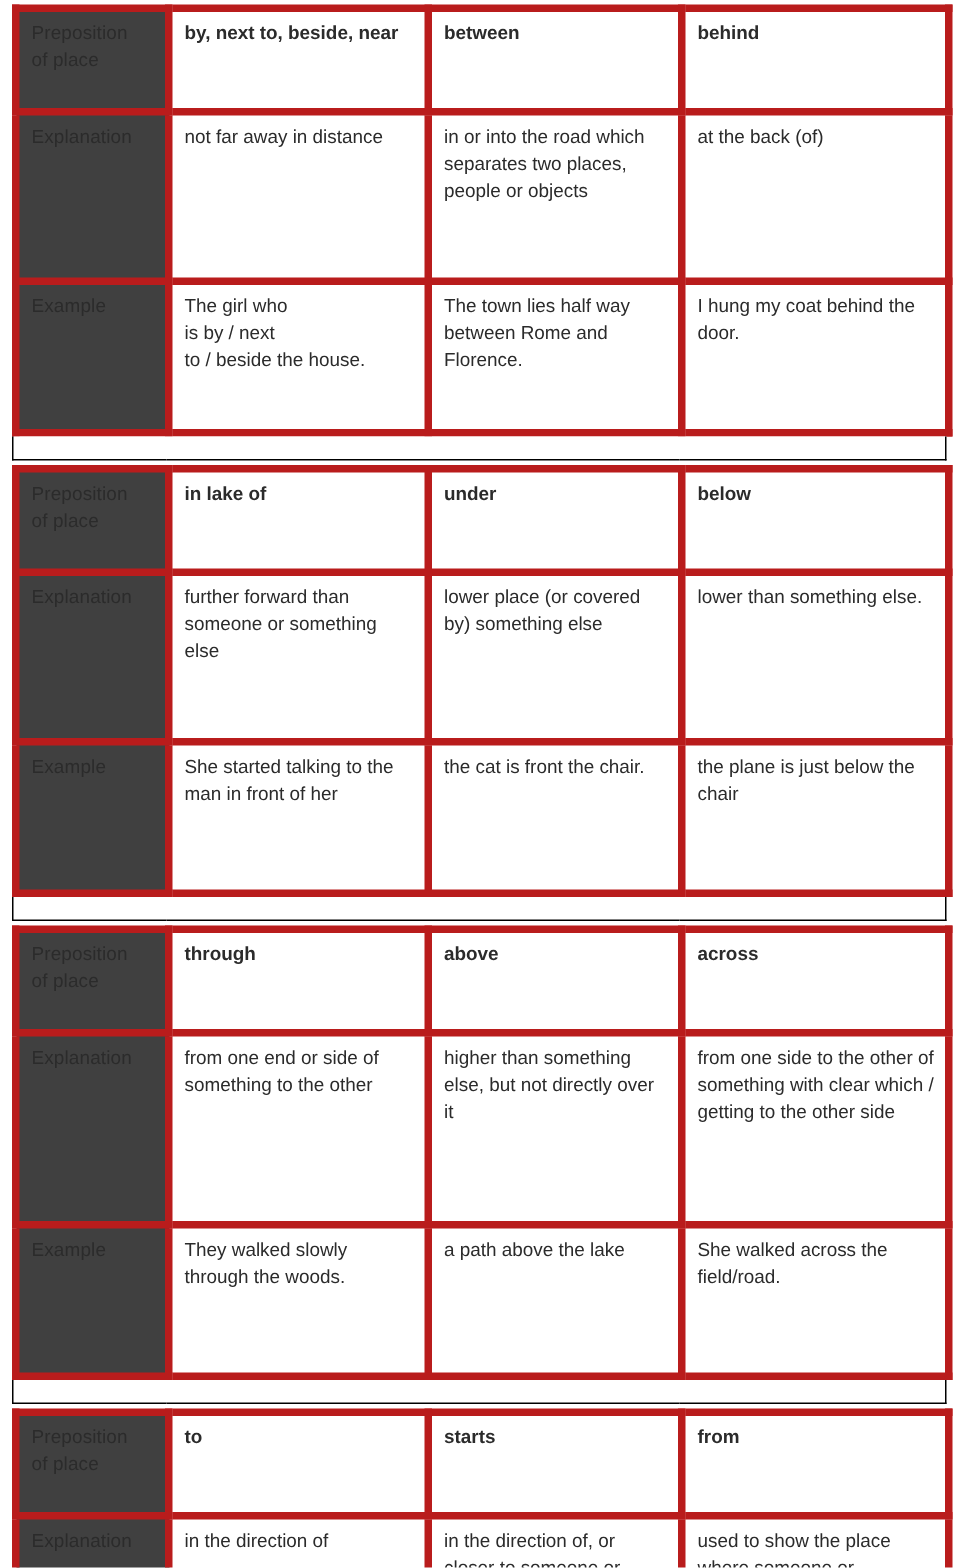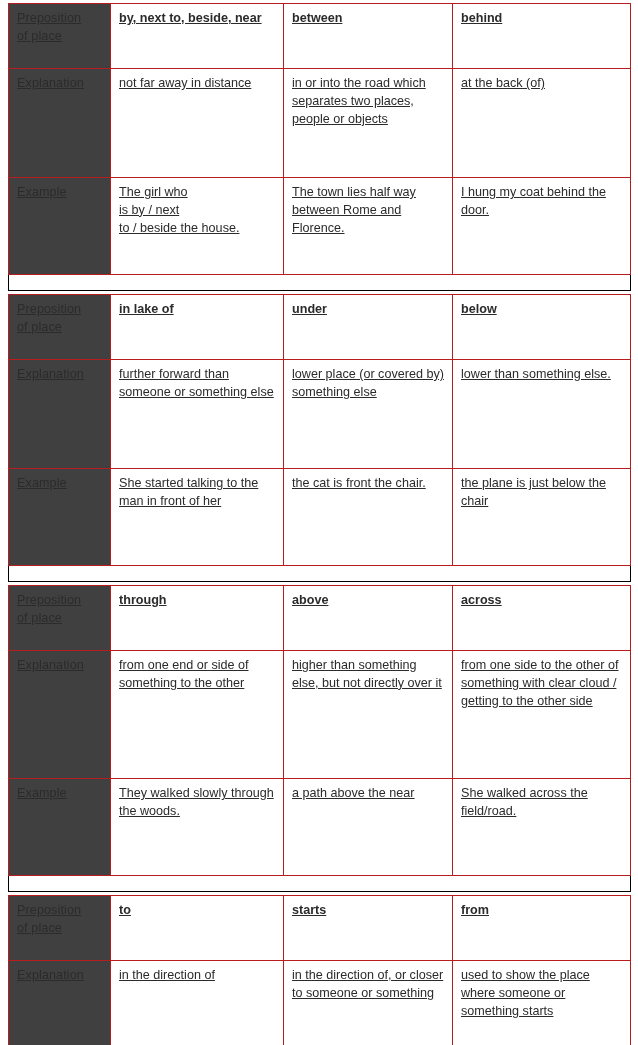--- a/index.html
+++ b/index.html
@@ -21,28 +21,27 @@
     padding: 3px 8px 0 8px;
     background: #ffffff;
   }
   table.prep-table {
     width: 622px;
     border-collapse: collapse;
     table-layout: fixed;
     margin: 0;
   }
   table.prep-table td {
-    border: 1px solid #b91c1c;
+    border: 5px solid #b91c1c;
     vertical-align: top;
     padding: 6px 7px 6px 8px;
     font-size: 12.6px;
     line-height: 1.42;
     color: #2b2b2b;
     word-wrap: break-word;
-    text-decoration: underline;
   }
   
   col.c-label { width: 102px; }
   col.c-a     { width: 173px; }
   col.c-b     { width: 169px; }
   col.c-c     { width: 178px; }
 
   td.label-cell {
     background: #404040;
     color: #ffffff;
@@ -179,26 +178,26 @@
       <tr class="head-row">
         <td class="label-cell"><span>Preposition</span><br><span>of place</span></td>
         <td class="head-term">through</td>
         <td class="head-term">above</td>
         <td class="head-term">across</td>
       </tr>
       <tr class="expl-row" style="height:128px;margin-top:28px;">
         <td class="label-cell">Explanation</td>
         <td>from one end or side of something to the other</td>
         <td>higher than something else, but not directly over it</td>
-        <td>from one side to the other of something with clear cloud / getting to the other side</td>
+        <td>from one side to the other of something with clear which / getting to the other side</td>
       </tr>
       <tr class="ex-row" style="height:70px;">
         <td class="label-cell">Example</td>
         <td>They walked slowly through the woods.</td>
-        <td>a path above the near</td>
+        <td>a path above the lake</td>
         <td>She walked across the field/road.</td>
       </tr>
     </tbody>
   </table>
   <table class="gap-table">
     <colgroup>
         <col class="c-label">
         <col class="c-a">
         <col class="c-b">
         <col class="c-c">

